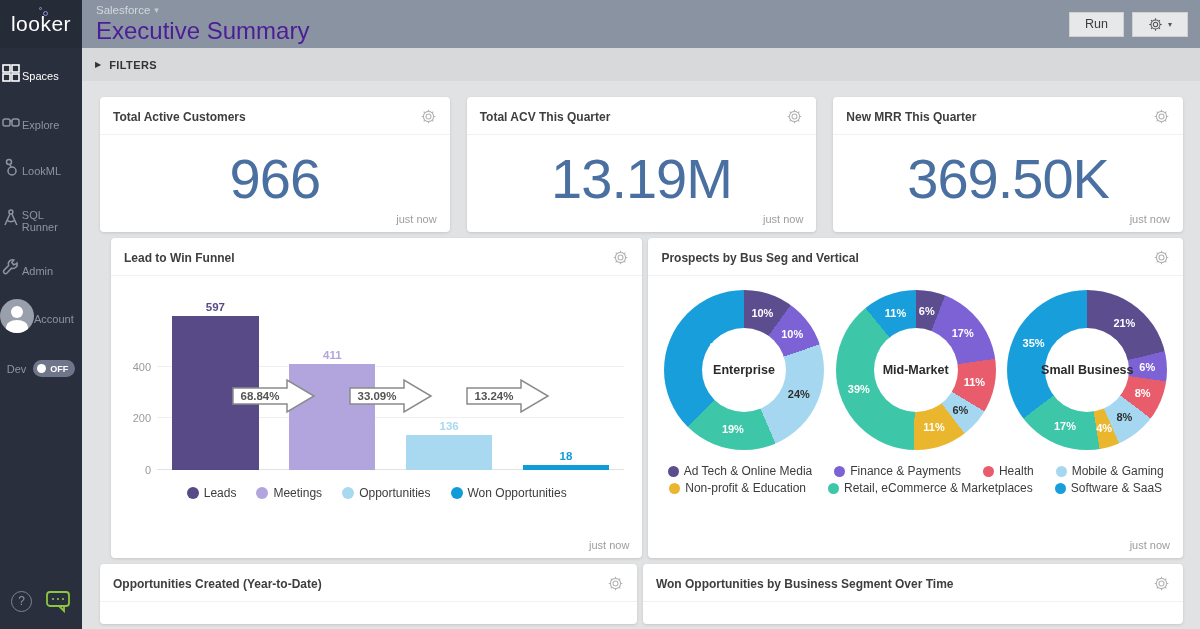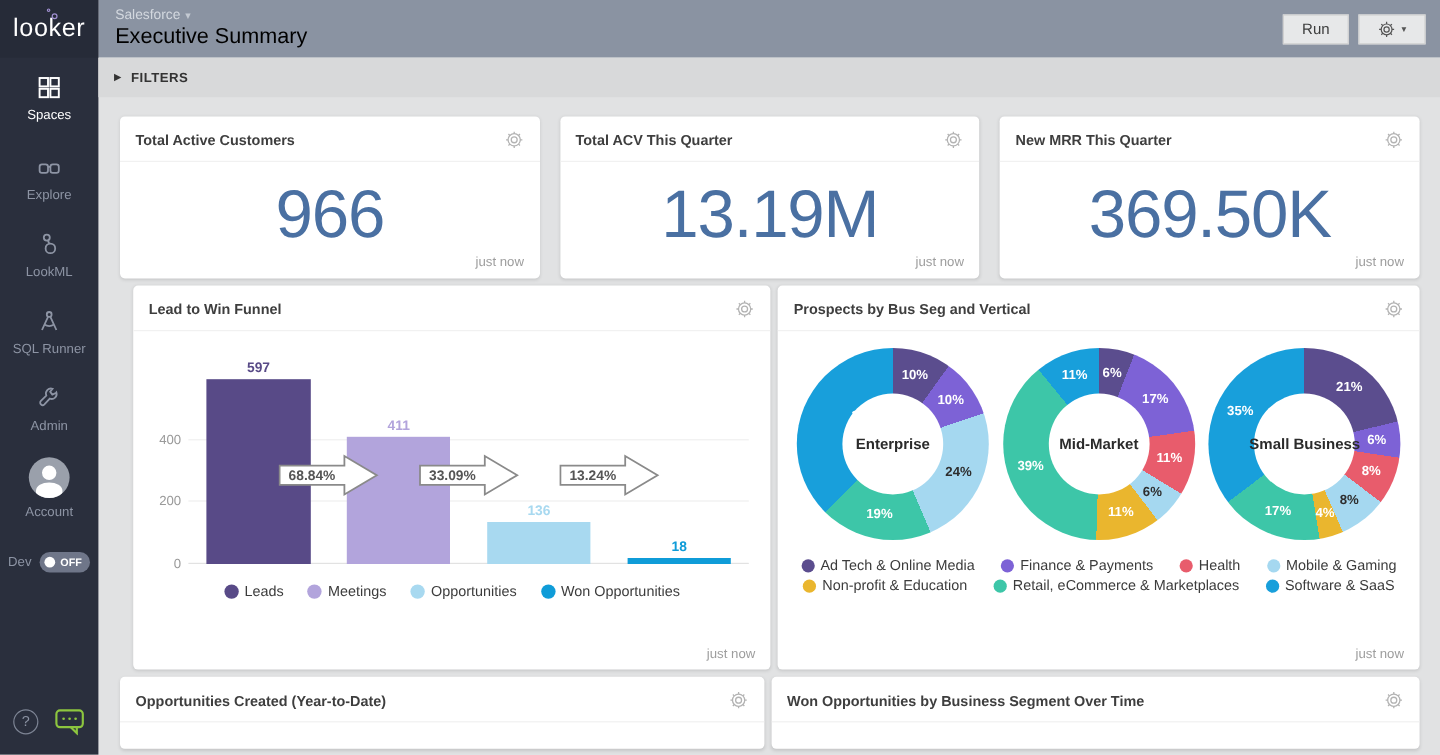--- a/index.html
+++ b/index.html
@@ -7,21 +7,21 @@
               font-family:"Liberation Sans", sans-serif; }
   .app { display:flex; width:1200px; height:629px; }
 
   
   .sidebar { width:82px; background:#2a2f3d; display:flex; flex-direction:column; flex-shrink:0; }
   .logo { height:48px; background:#262b38; color:#fff; font-size:21px; font-weight:400;
           display:flex; align-items:center; justify-content:center; letter-spacing:.5px; position:relative; }
   .logo .bub { position:absolute; border:1px solid #9f8fd0; border-radius:50%; }
   .b1 { width:5px; height:5px; top:11px; left:43px; }
   .b2 { width:3px; height:3px; top:7px; left:39px; }
-  .nav-item { display:flex; flex-direction:column; align-items:center; padding:13px 0 11px; cursor:pointer; }
+  .nav-item { display:flex; flex-direction:row; align-items:center; padding:13px 0 11px; cursor:pointer; }
   .nav-item .lbl { font-size:11px; color:#8d94a4; margin-top:6px; }
   .nav-item svg { stroke:#8d94a4; }
   .nav-item.active .lbl { color:#ffffff; }
   .nav-item.active svg { stroke:#ffffff; }
   .nav-item.first { padding-top:14px; padding-bottom:14px; }
   .avatar { width:34px; height:34px; border-radius:50%; background:#9aa0ab; overflow:hidden; position:relative; }
   .avatar .head { position:absolute; width:12px; height:12px; border-radius:50%; background:#fff; left:11px; top:7px; }
   .avatar .body { position:absolute; width:22px; height:14px; border-radius:50% 50% 0 0; background:#fff; left:6px; top:21px; }
   .dev-row { display:flex; align-items:center; justify-content:center; gap:7px; margin-top:16px; }
   .dev-lbl { font-size:11px; color:#8d94a4; }
@@ -33,21 +33,21 @@
   .side-bottom { display:flex; align-items:center; justify-content:center; gap:13px; margin-bottom:16px; }
   .help-circ { width:21px; height:21px; border:1.5px solid #7d8494; border-radius:50%; color:#8d94a4;
                font-size:12px; display:flex; align-items:center; justify-content:center; cursor:pointer; }
 
   
   .main { flex:1; display:flex; flex-direction:column; }
   .topbar { height:48px; background:#8a93a2; display:flex; align-items:center; padding:0 12px 0 14px; flex-shrink:0; }
   .tb-left { display:flex; flex-direction:column; justify-content:center; }
   .crumb { font-size:11.5px; color:#d3d8df; display:flex; align-items:center; gap:4px; cursor:pointer; }
   .crumb .caret { font-size:9px; color:#c3c9d2; }
-  .page-title { font-size:18px; color:#000000; font-weight:400; margin-top:1px; }
+  .page-title { font-size:24px; color:#4c1d95; font-weight:400; margin-top:1px; }
   .tb-right { margin-left:auto; display:flex; gap:8px; }
   .btn { background:#e7e8e9; border:1px solid #d0d0d0; border-radius:0; font-size:12.5px; color:#3c3c3c;
          padding:4px 15px; cursor:pointer; display:flex; align-items:center; gap:5px;
          font-family:"Liberation Sans",sans-serif; }
   .btn .caret { font-size:8px; color:#555; }
   .filters-bar { height:33px; background:#d8d9da; display:flex; align-items:center; padding-left:13px;
                  flex-shrink:0; cursor:pointer; }
   .filters-bar .tri { font-size:8px; color:#333; margin-right:8px; }
   .filters-bar .flbl { font-size:11px; font-weight:700; color:#333; letter-spacing:.4px; }
 

